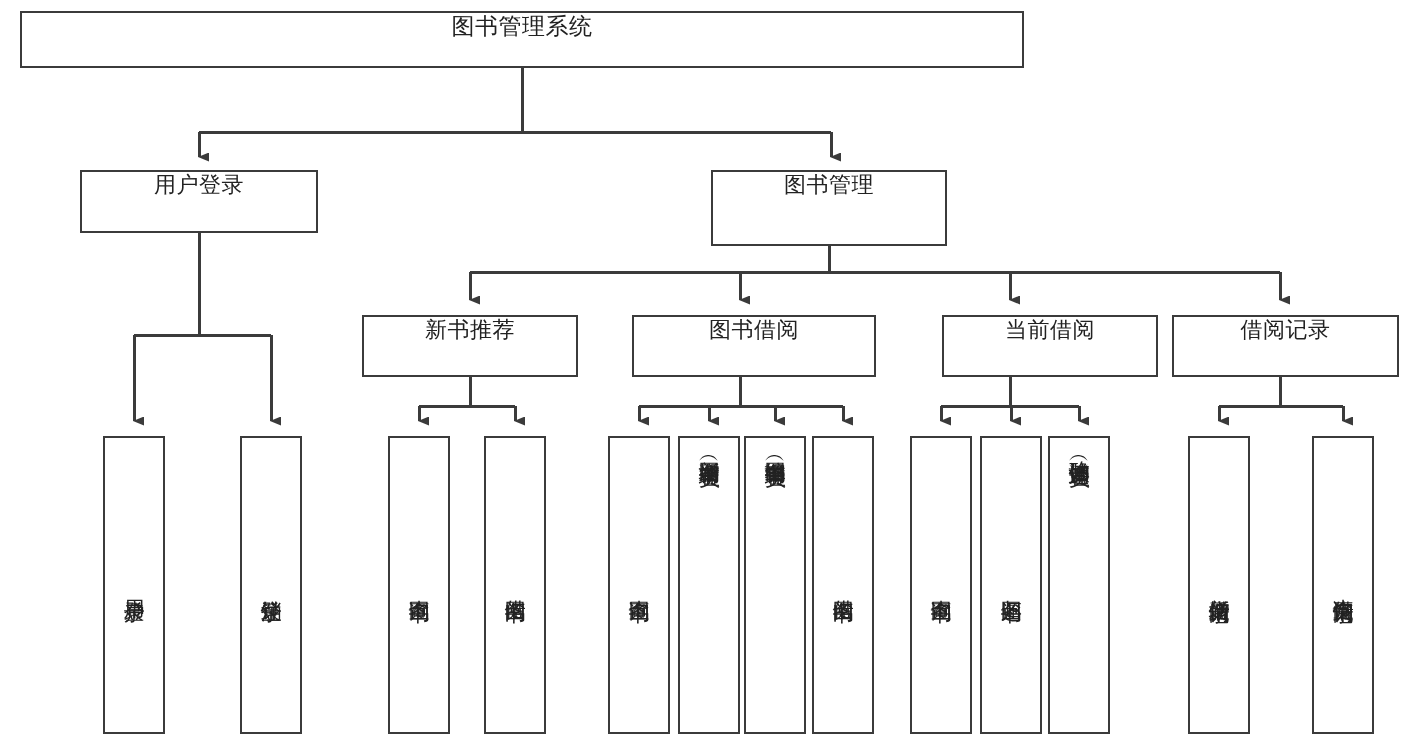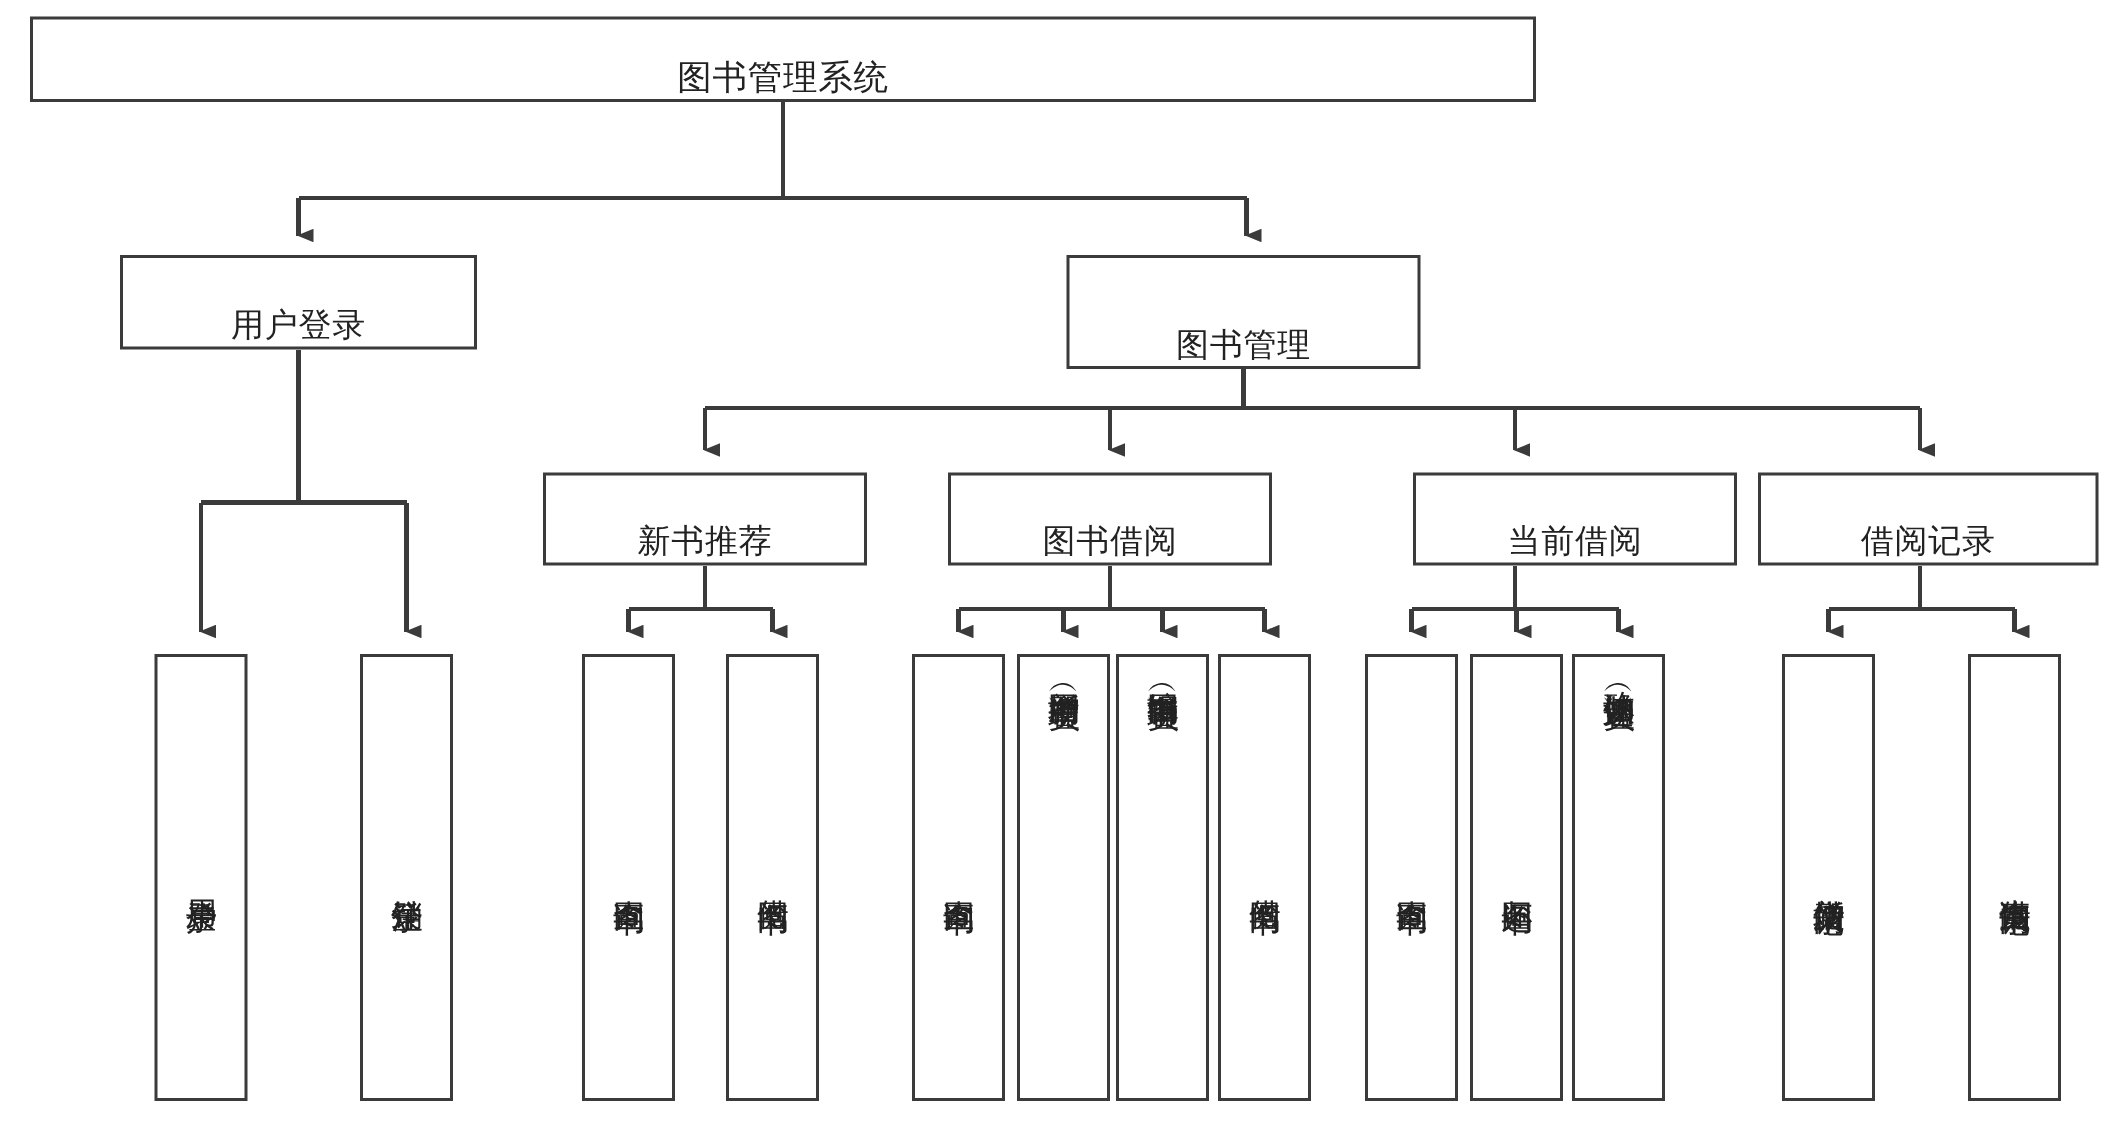--- a/index.html
+++ b/index.html
@@ -23,21 +23,21 @@
     top: 0;
     width: 1405px;
     height: 747px;
   }
   .node-box {
     position: absolute;
     box-sizing: border-box;
     background: #ffffff;
     border: 2.5px solid #3b3b3b;
     display: flex;
-    align-items: flex-end;
+    align-items: flex-start;
     justify-content: center;
   }
   .node-label {
     color: #222222;
     font-size: 22px;
     line-height: 1.18;
     letter-spacing: 0.5px;
     white-space: nowrap;
     user-select: none;
   }
@@ -158,21 +158,21 @@
   <div class="node-box node-l2" style="left:80px; top:170px; width:238px; height:63px;">
     <span class="node-label">用户登录</span>
   </div>
   <div class="node-box node-l2" style="left:711px; top:170px; width:236px; height:76px;">
     <span class="node-label">图书管理</span>
   </div>
 
   <div class="node-box node-l3" style="left:362px; top:315px; width:216px; height:62px;">
     <span class="node-label">新书推荐</span>
   </div>
-  <div class="node-box node-l3" style="left:632px; top:315px; width:216px; height:62px;">
+  <div class="node-box node-l3" style="left:632px; top:315px; width:244px; height:62px;">
     <span class="node-label">图书借阅</span>
   </div>
   <div class="node-box node-l3" style="left:942px; top:315px; width:216px; height:62px;">
     <span class="node-label">当前借阅</span>
   </div>
   <div class="node-box node-l3" style="left:1172px; top:315px; width:227px; height:62px;">
     <span class="node-label">借阅记录</span>
   </div>
 
   <div class="node-box node-leaf" style="left:103px; top:436px; width:62px; height:298px;">

